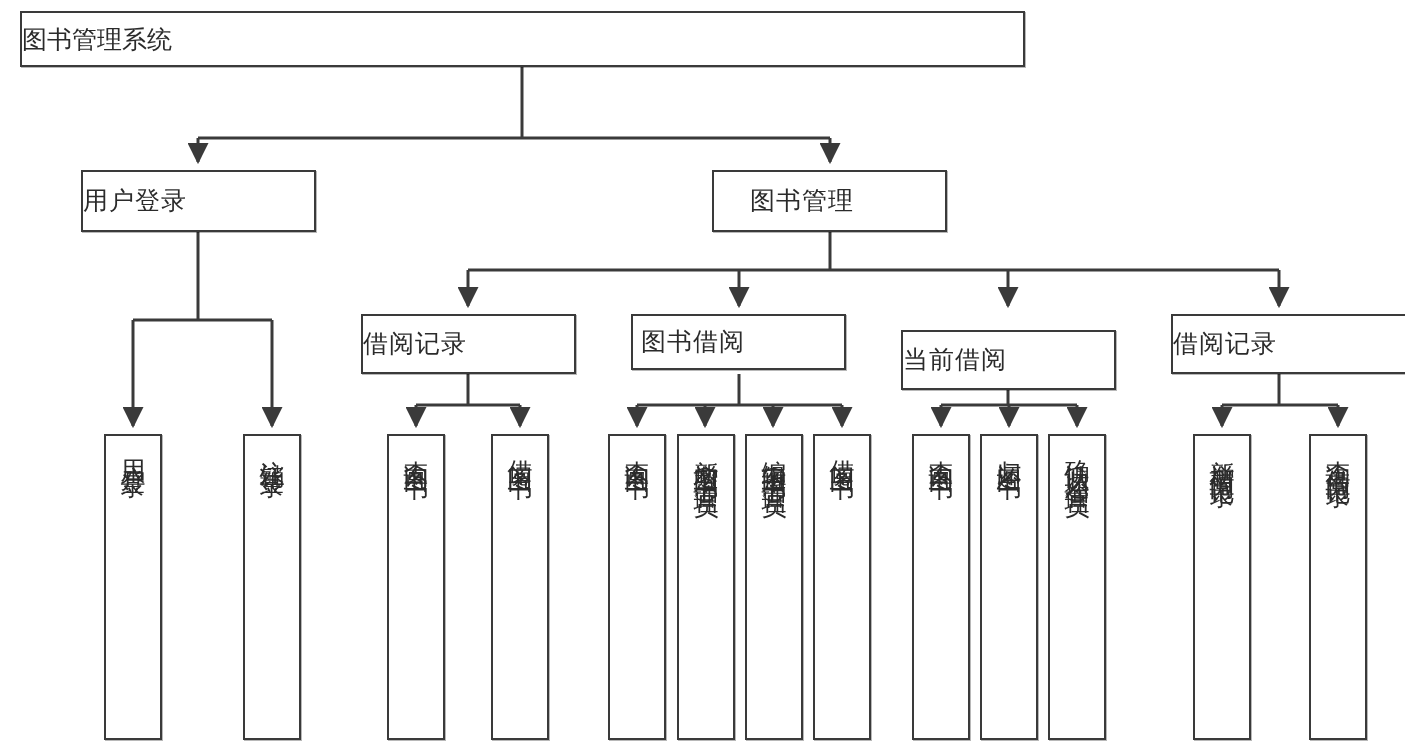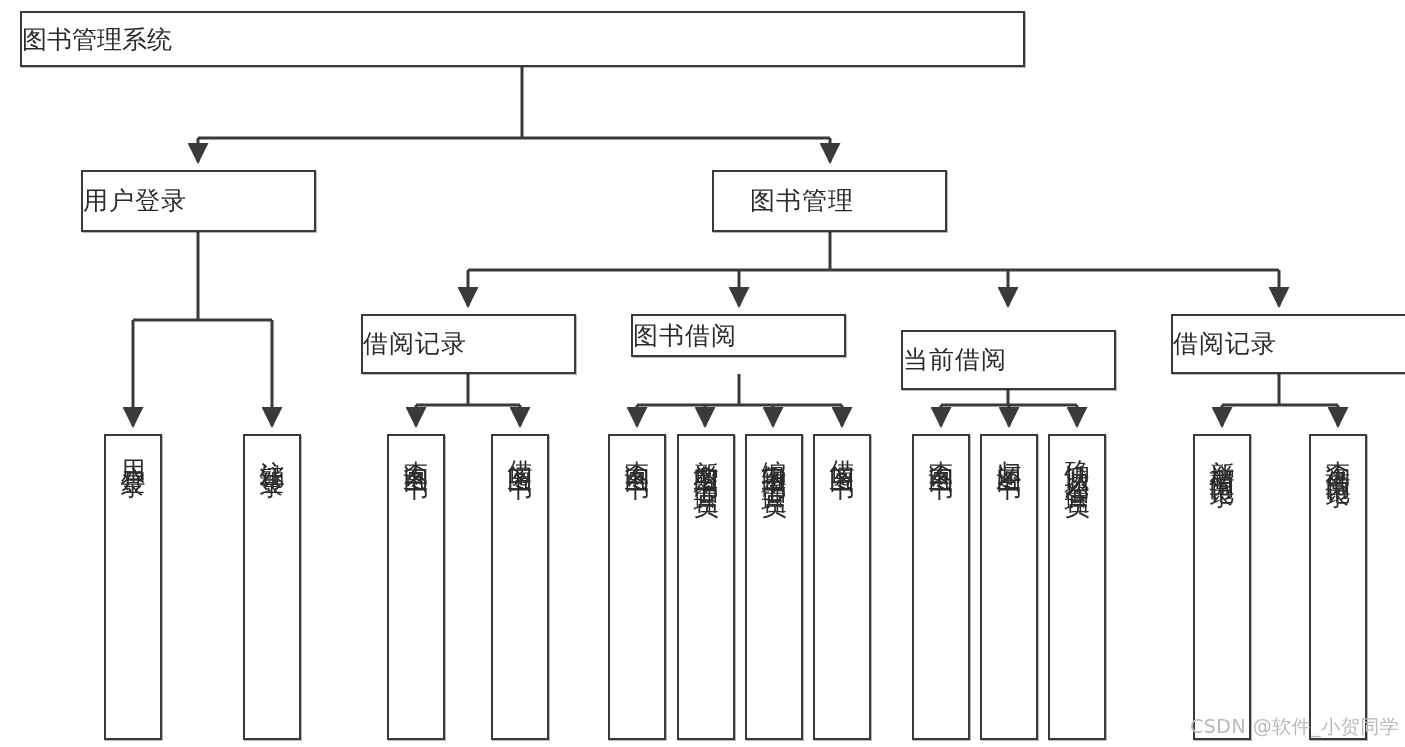--- a/index.html
+++ b/index.html
@@ -130,21 +130,21 @@
   <div class="node h" style="left:81px; top:170px; width:235px; height:62px;">
     <span>用户登录</span>
   </div>
   <div class="node h" style="left:712px; top:170px; width:235px; height:62px;padding-left:36px;">
     <span>图书管理</span>
   </div>
 
   <div class="node h" style="left:361px; top:314px; width:215px; height:60px;">
     <span>借阅记录</span>
   </div>
-  <div class="node h" style="left:631px; top:314px; width:215px; height:43px;">
+  <div class="node h" style="left:631px; top:314px; width:215px; height:56px;padding-left:8px;">
     <span>图书借阅</span>
   </div>
   <div class="node h" style="left:901px; top:330px; width:215px; height:60px;">
     <span>当前借阅</span>
   </div>
   <div class="node h" style="left:1171px; top:314px; width:245px; height:60px;">
     <span>借阅记录</span>
   </div>
 
   <div class="node v" style="left:104px; top:434px; width:58px; height:306px;">
@@ -184,15 +184,14 @@
     <span class="vtext">确认归还（管理员）</span>
   </div>
 
   <div class="node v" style="left:1193px; top:434px; width:58px; height:306px;">
     <span class="vtext">新增借阅记录</span>
   </div>
   <div class="node v" style="left:1309px; top:434px; width:58px; height:306px;">
     <span class="vtext">查询借阅记录</span>
   </div>
 
-  <div class="watermark">CSDN @软件_小贺同学</div>
 
 </div>
 
 </body></html>

